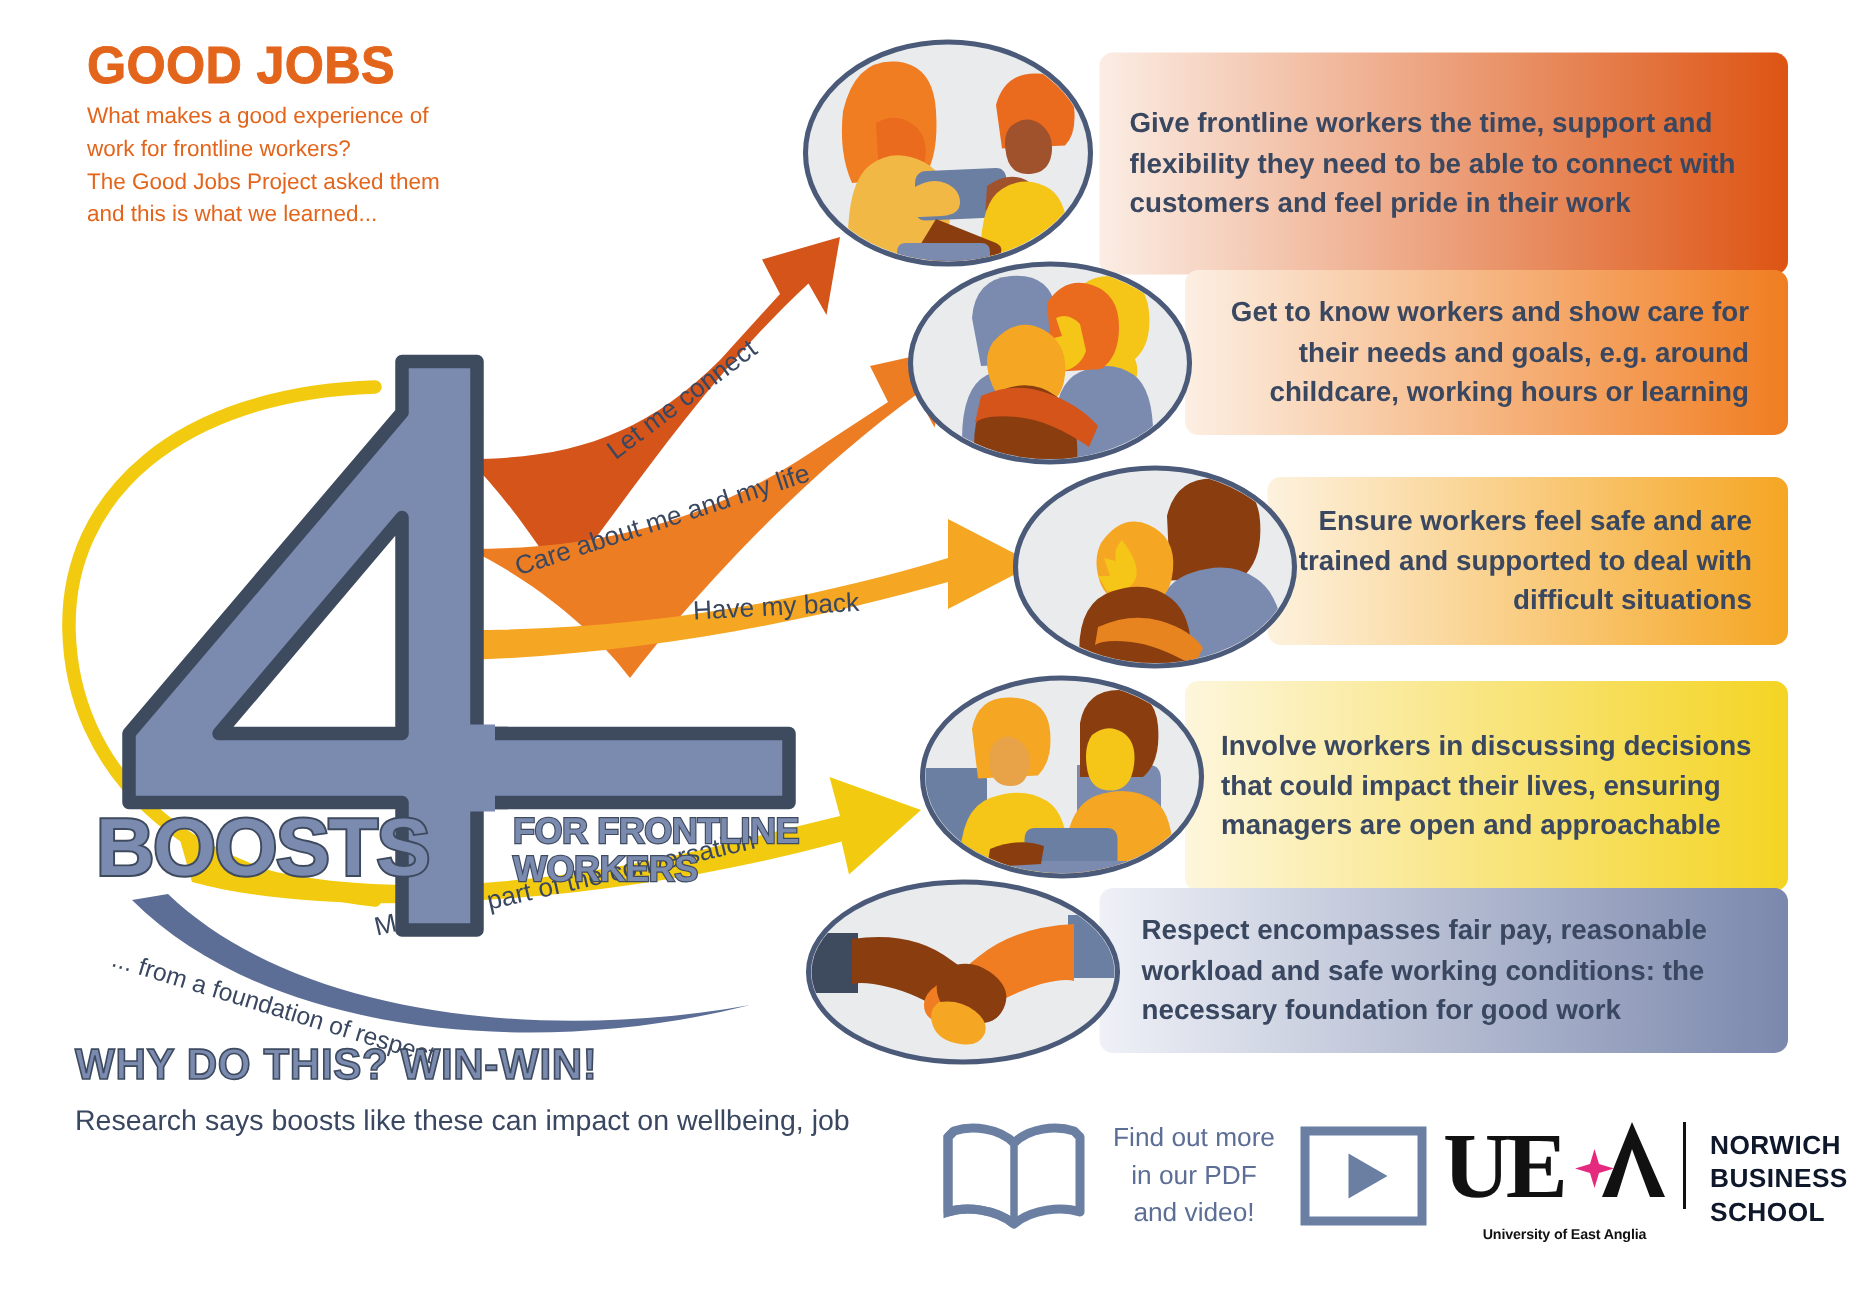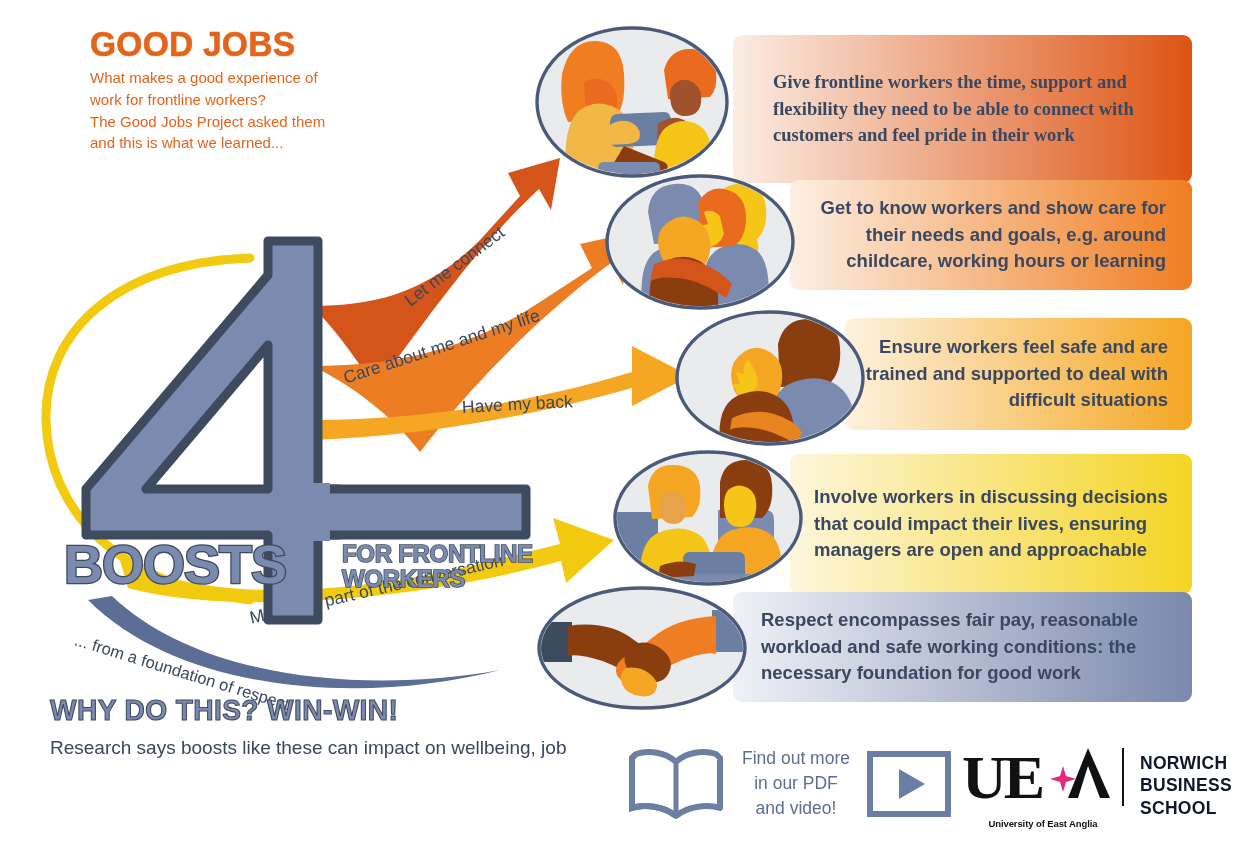--- a/index.html
+++ b/index.html
@@ -2,21 +2,21 @@
 <html><head>
 <meta charset="utf-8">
 <style>
   html,body{margin:0;padding:0;background:#fff;}
   body{width:1239px;height:859px;overflow:hidden;font-family:"Liberation Sans",sans-serif;}
   #stage{position:relative;width:1239px;height:859px;background:#fff;}
 
   .abs{position:absolute;}
 
   
-  #header{left:58px;top:26px;width:430px;margin-left:32px;}
+  #header{left:58px;top:26px;width:430px;}
   #good-jobs-title{
     font-size:35px;font-weight:bold;color:#E3641B;letter-spacing:.2px;
     line-height:1.0;margin:0 0 6px 0;
     -webkit-text-stroke:.6px #E3641B;
     transform:scaleX(.96);transform-origin:left center;
   }
   #good-jobs-sub{font-size:15px;color:#E3641B;line-height:1.45;font-weight:500;}
   #good-jobs-sub div{white-space:nowrap;}
 
   
@@ -127,21 +127,21 @@
       <rect x="272" y="254" width="208" height="46" fill="#7B8AAF" stroke="#3E4A5E" stroke-width="9" stroke-linejoin="round"></rect>
       <rect x="264" y="248" width="20" height="58" fill="#7B8AAF"></rect>
 
       <text x="18" y="348" font-family="Liberation Sans, sans-serif" font-size="54" font-weight="bold" fill="#7B8AAF" stroke="#3E4A5E" stroke-width="2.6" paint-order="stroke" letter-spacing="-1">BOOSTS</text>
 
       <text x="296" y="327" font-family="Liberation Sans, sans-serif" font-size="24" font-weight="bold" fill="#7B8AAF" stroke="#3E4A5E" stroke-width="1.5" paint-order="stroke" letter-spacing="-.3">FOR FRONTLINE</text>
       <text x="296" y="352" font-family="Liberation Sans, sans-serif" font-size="24" font-weight="bold" fill="#7B8AAF" stroke="#3E4A5E" stroke-width="1.5" paint-order="stroke" letter-spacing="-.3">WORKERS</text>
     </svg>
   </div>
 
-  <div class="panel" id="panel-0" style="left: 733px; top: 35px; width: 459px; height: 148px; padding: 0px 22px 0px 40px; background: linear-gradient(to right, rgb(251, 237, 228) 0%, rgb(221, 84, 19) 100%); font-family: Liberation Serif, serif;">
+  <div class="panel" id="panel-0" style="left: 733px; top: 35px; width: 459px; height: 148px; padding: 0px 22px 0px 20px; background: linear-gradient(to right, rgb(251, 237, 228) 0%, rgb(221, 84, 19) 100%);">
     <div class="panel-text" style="text-align:left;">Give frontline workers the time, support and flexibility they need to be able to connect with customers and feel pride in their work</div>
   </div>
 
   <div class="panel" id="panel-1" style="left: 790px; top: 180px; width: 402px; height: 110px; padding: 0px 26px 0px 22px; background: linear-gradient(to right, rgb(252, 239, 227) 0%, rgb(240, 125, 33) 100%);">
     <div class="panel-text" style="text-align:right;">Get to know workers and show care for their needs and goals, e.g. around childcare, working hours or learning</div>
   </div>
 
   <div class="panel" id="panel-2" style="left: 845px; top: 318px; width: 347px; height: 112px; padding: 0px 24px 0px 20px; background: linear-gradient(to right, rgb(253, 242, 222) 0%, rgb(245, 166, 35) 100%);">
     <div class="panel-text" style="text-align:right;">Ensure workers feel safe and are trained and supported to deal with difficult situations</div>
   </div>

